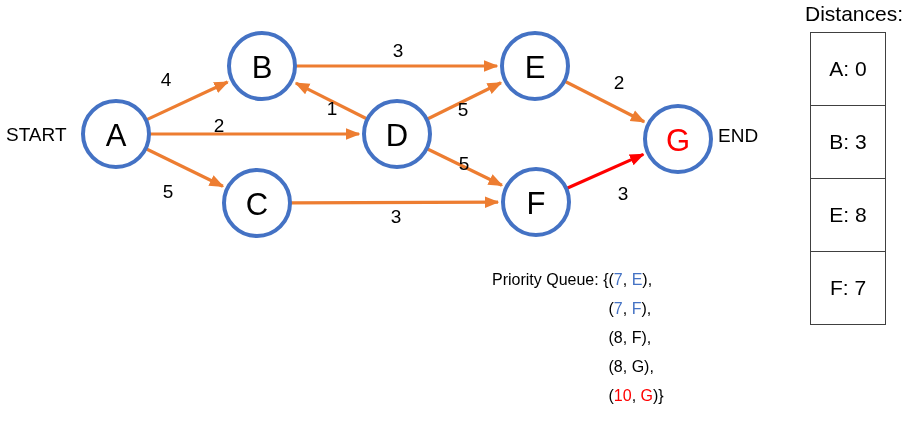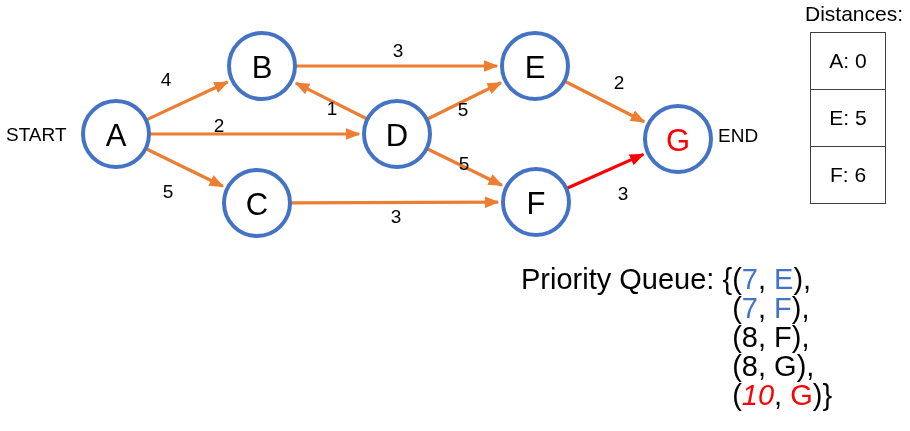--- a/index.html
+++ b/index.html
@@ -64,24 +64,24 @@
   }
   .terminal-label {
     font-family: "Liberation Sans", sans-serif;
     font-size: 19px;
     fill: #000000;
     dominant-baseline: central;
   }
   
   #pq-block {
     position: absolute;
-    left: 521px;
+    left: 492px;
     top: 265px;
     font-family: "Liberation Sans", sans-serif;
-    font-size: 29px;
+    font-size: 16px;
     line-height: 29px;
     white-space: nowrap;
     color: #000000;
   }
   #pq-block .pq-row {
     display: block;
     height: 29px;
   }
   #pq-block .pq-row .pq-pad {
     visibility: hidden;
@@ -108,21 +108,21 @@
     border: 1.5px solid #404040;
   }
   #distances-table td {
     border: 1.5px solid #404040;
     height: 40px;
     text-align: center;
     vertical-align: middle;
     font-family: "Liberation Sans", sans-serif;
     font-size: 21px;
     color: #000000;
-    padding: 8px;
+    padding: 16px;
   }
 </style>
 </head>
 <body>
 
 <div id="diagram-root">
 
   <svg class="graph-canvas" id="graph-canvas" viewBox="0 0 910 431">
     <defs>
       <marker id="arrow-orange" viewBox="0 0 10 10" refX="9" refY="5" markerWidth="4.6" markerHeight="4.6" orient="auto-start-reverse">
@@ -188,33 +188,36 @@
       </g>
     <text class="terminal-label" id="start-label" x="6" y="134">START</text>
     <text class="terminal-label" id="end-label" x="718" y="135">END</text>
   </svg>
 
   <div id="pq-block">
       <span class="pq-row"><span style="color: rgb(0, 0, 0);">Priority Queue: {</span><span style="color: rgb(0, 0, 0);">(</span><span style="color: rgb(68, 114, 196);">7</span><span style="color: rgb(0, 0, 0);">, </span><span style="color: rgb(68, 114, 196);">E</span><span style="color: rgb(0, 0, 0);">),</span></span>
       <span class="pq-row"><span class="pq-pad" style="color: rgb(0, 0, 0);">Priority Queue: {</span><span style="color: rgb(0, 0, 0);">(</span><span style="color: rgb(68, 114, 196);">7</span><span style="color: rgb(0, 0, 0);">, </span><span style="color: rgb(68, 114, 196);">F</span><span style="color: rgb(0, 0, 0);">),</span></span>
       <span class="pq-row"><span class="pq-pad" style="color: rgb(0, 0, 0);">Priority Queue: {</span><span style="color: rgb(0, 0, 0);">(</span><span style="color: rgb(0, 0, 0);">8</span><span style="color: rgb(0, 0, 0);">, </span><span style="color: rgb(0, 0, 0);">F</span><span style="color: rgb(0, 0, 0);">),</span></span>
       <span class="pq-row"><span class="pq-pad" style="color: rgb(0, 0, 0);">Priority Queue: {</span><span style="color: rgb(0, 0, 0);">(</span><span style="color: rgb(0, 0, 0);">8</span><span style="color: rgb(0, 0, 0);">, </span><span style="color: rgb(0, 0, 0);">G</span><span style="color: rgb(0, 0, 0);">),</span></span>
-      <span class="pq-row"><span class="pq-pad" style="color: rgb(0, 0, 0);">Priority Queue: {</span><span style="color: rgb(0, 0, 0);">(</span><span style="color: rgb(255, 0, 0); font-style: italic;">10</span><span style="color: rgb(0, 0, 0);">, </span><span style="color: rgb(255, 0, 0);">G</span><span style="color: rgb(0, 0, 0);">)}</span></span>
+      <span class="pq-row"><span class="pq-pad" style="color: rgb(0, 0, 0);">Priority Queue: {</span><span style="color: rgb(0, 0, 0);">(</span><span style="color: rgb(255, 0, 0);">10</span><span style="color: rgb(0, 0, 0);">, </span><span style="color: rgb(255, 0, 0);">G</span><span style="color: rgb(0, 0, 0);">)}</span></span>
     </div>
 
   <div id="distances-panel">
     <div id="distances-title">Distances:</div>
     <table id="distances-table">
       <tbody id="distances-tbody">
           <tr>
             <td>A: 0</td>
           </tr>
           <tr>
-            <td>E: 5</td>
-          </tr>
-          <tr>
-            <td>F: 6</td>
+            <td>B: 3</td>
+          </tr>
+          <tr>
+            <td>E: 8</td>
+          </tr>
+          <tr>
+            <td>F: 7</td>
           </tr>
         </tbody>
     </table>
   </div>
 
 </div>
 
 </body></html>

